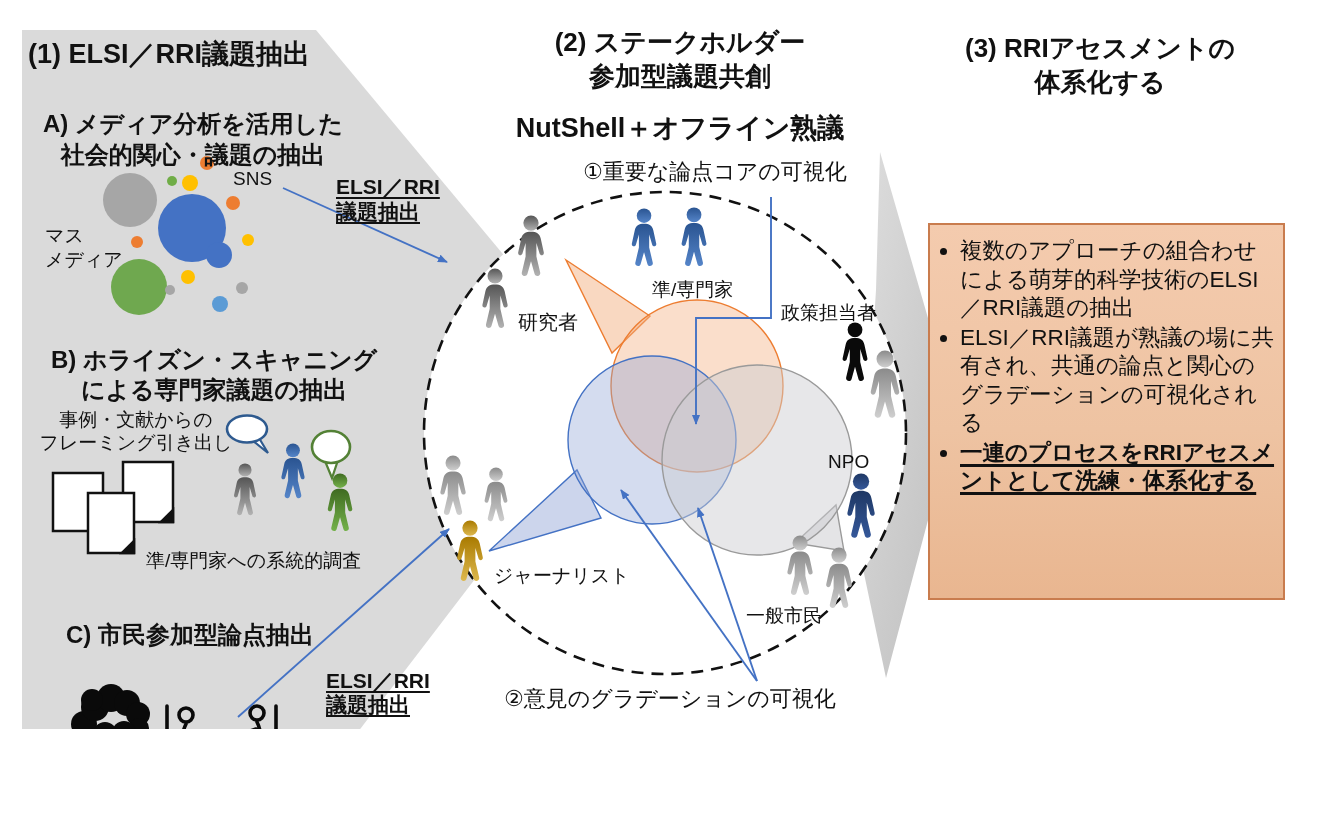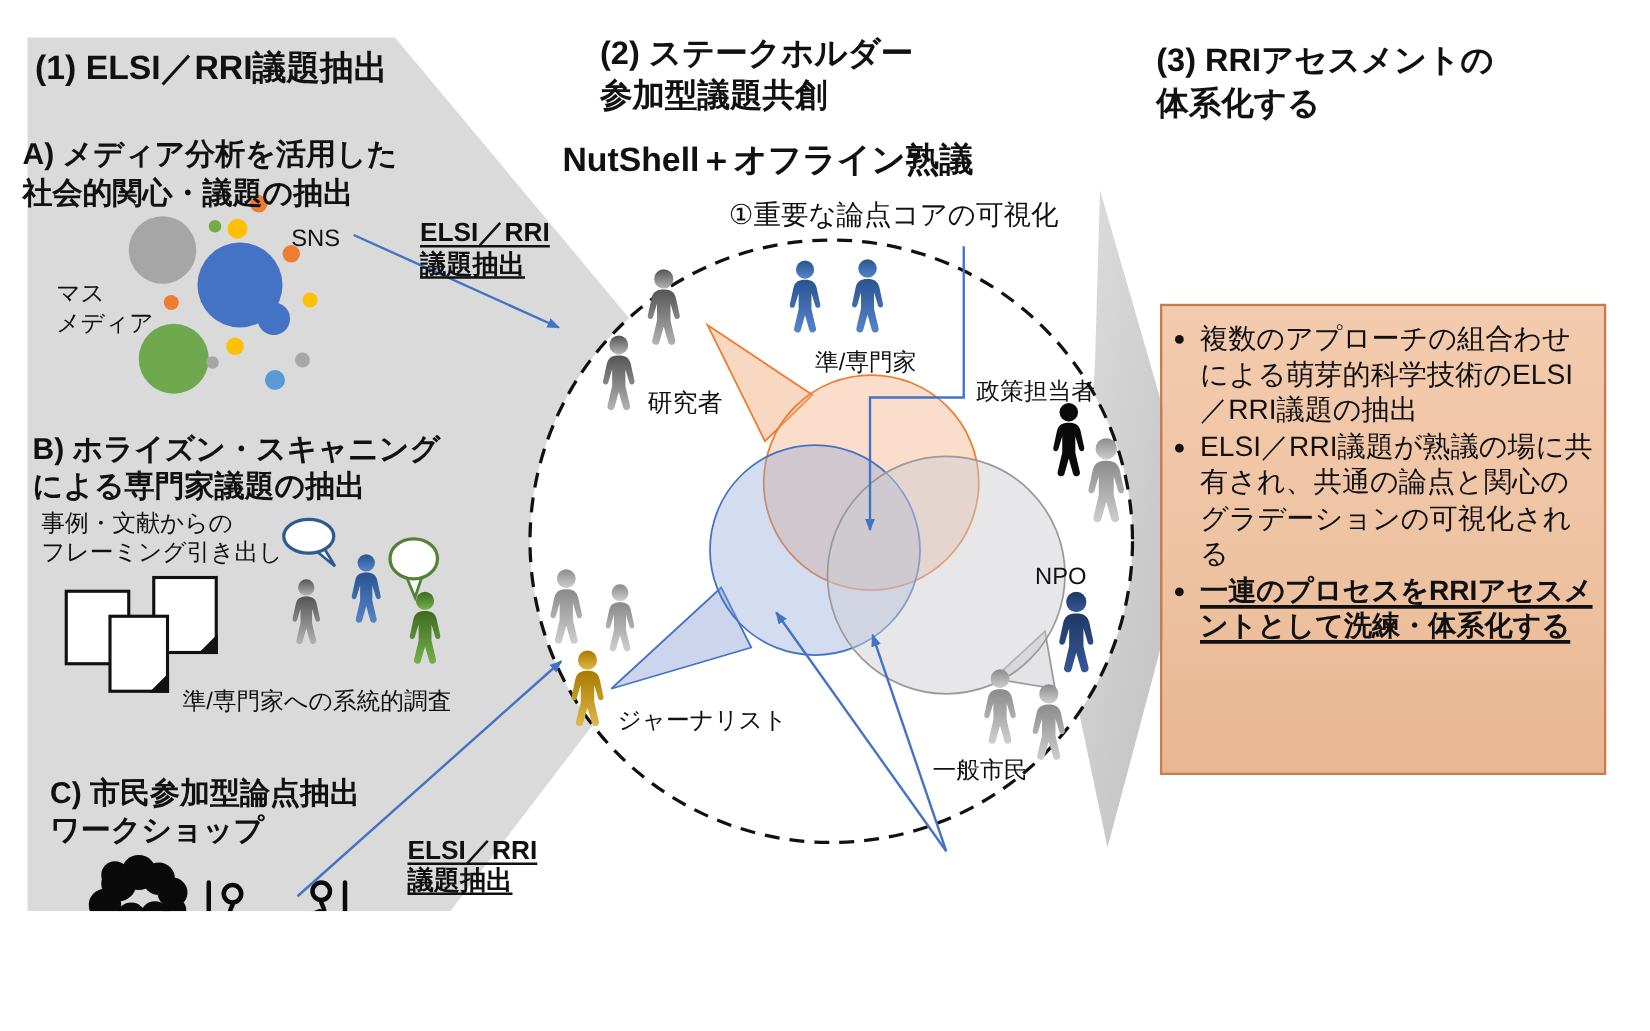--- a/index.html
+++ b/index.html
@@ -1,41 +1,41 @@
 <!DOCTYPE html>
 <html style="--arrow-blue: #4472C4; --panel-gray: #DADADA; --chevron-gray: #C9C9C9; --result-box-fill: #F2C6A7; --result-box-border: #C97C4E; --bubble-orange: #ED7D31; --bubble-blue: #4472C4; --bubble-gray: #A6A6A6; --accent-yellow: #FFC000; --accent-green: #70AD47;"><head>
 <meta charset="utf-8">
 <style>
   html,body{margin:0;padding:0;background:#fff;}
   #stage{position:relative;width:1320px;height:729px;background:#fff;overflow:hidden;
          font-family:"Liberation Sans","DejaVu Sans",sans-serif;color:#111;}
   #shapes{position:absolute;left:0;top:0;z-index:0;}
   .txt{position:absolute;z-index:2;white-space:nowrap;}
-  .ctr{white-space:normal;}
+  .ctr{text-align:center;white-space:normal;}
   .u{text-decoration:underline;text-decoration-thickness:2px;text-underline-offset:3px;}
   .p1-title{left:28px;top:36px;font-size:27px;font-weight:bold;}
   .a-title{left:18px;top:84px;width:350px;font-size:24px;font-weight:bold;line-height:31px;margin-top:24px;}
   .mass{left:45px;top:224px;font-size:19px;line-height:24px;}
-  .sns{left:233px;top:168px;font-size:19px;margin-top:13px;}
+  .sns{left:233px;top:168px;font-size:19px;}
   .elsiTop{left:336px;top:174px;font-size:21px;line-height:25px;font-weight:bold;}
   .b-title{left:26px;top:345px;width:376px;font-size:24px;font-weight:bold;line-height:30px;}
   .b-sub{left:33px;top:408px;width:206px;font-size:19px;line-height:23px;}
   .b-cap{left:146px;top:548px;font-size:19px;}
   .c-title{left:40px;top:620px;width:300px;font-size:24px;font-weight:bold;line-height:30px;}
   .elsiBot{left:326px;top:669px;font-size:21px;line-height:24px;font-weight:bold;}
   .p2-title{left:480px;top:25px;width:400px;font-size:26px;font-weight:bold;line-height:34px;}
   .p2-sub{left:450px;top:110px;width:460px;font-size:27px;font-weight:bold;}
   .ann1{left:583px;top:157px;font-size:22px;}
   .ann2{left:504px;top:684px;font-size:22px;}
   .p3-title{left:925px;top:31px;width:350px;font-size:26px;font-weight:bold;line-height:34px;}
   .slbl{font-size:19px;}
   .result-box{position:absolute;z-index:2;left:928px;top:223px;width:357px;height:377px;
     box-sizing:border-box;border:2px solid var(--box-border,#c97c4e);
     background:linear-gradient(180deg,#f4cbae 0%,#eec3a2 55%,#e9b690 100%);
-    padding:12px 8px 0 6px;margin-top:20px;}
+    padding:12px 8px 0 6px;}
   .result-box ul{margin:0;padding:0 0 0 24px;list-style:disc;}
   .result-box li{font-size:22.5px;line-height:28.5px;word-break:break-all;overflow-wrap:anywhere;margin-bottom:1px;}
   .result-box li.em{font-weight:bold;text-decoration:underline;text-decoration-thickness:2.5px;text-underline-offset:4px;}
 </style>
 </head>
 <body>
 
 <div id="stage">
 
 <svg id="shapes" width="1320" height="825" viewBox="0 0 1320 825">
@@ -210,33 +210,33 @@
   <div>B) ホライズン・スキャニング</div>
   <div>による専門家議題の抽出</div>
 </div>
 <div class="txt b-sub ctr">
   <div>事例・文献からの</div>
   <div>フレーミング引き出し</div>
 </div>
 <div class="txt b-cap">準/専門家への系統的調査</div>
 <div class="txt c-title ctr">
   <div>C) 市民参加型論点抽出</div>
-  <div>ワークショップ</div>
 </div>
 <div class="txt elsiBot">
   <div class="u">ELSI／RRI</div>
   <div class="u">議題抽出</div>
 </div>
 
 <div class="txt p2-title ctr">
   <div>(2) ステークホルダー</div>
   <div>参加型議題共創</div>
 </div>
 <div class="txt p2-sub ctr">NutShell＋オフライン熟議</div>
 <div class="txt ann1">①重要な論点コアの可視化</div>
+<div class="txt ann2">②意見のグラデーションの可視化</div>
 <div class="txt slbl" style="left:518px;top:309px;font-size:20px;">研究者</div>
 <div class="txt slbl" style="left:652px;top:277px;">準/専門家</div>
 <div class="txt slbl" style="left:781px;top:300px;">政策担当者</div>
 <div class="txt slbl" style="left:828px;top:451px;">NPO</div>
 <div class="txt slbl" style="left:746px;top:603px;">一般市民</div>
 <div class="txt slbl" style="left:494px;top:563px;">ジャーナリスト</div>
 
 <div class="txt p3-title ctr">
   <div>(3) RRIアセスメントの</div>
   <div>体系化する</div>

